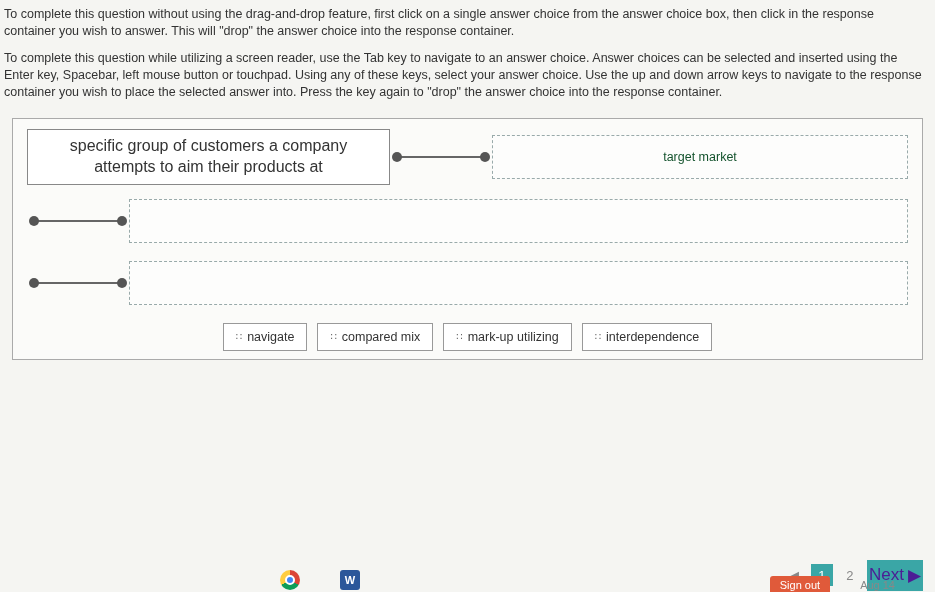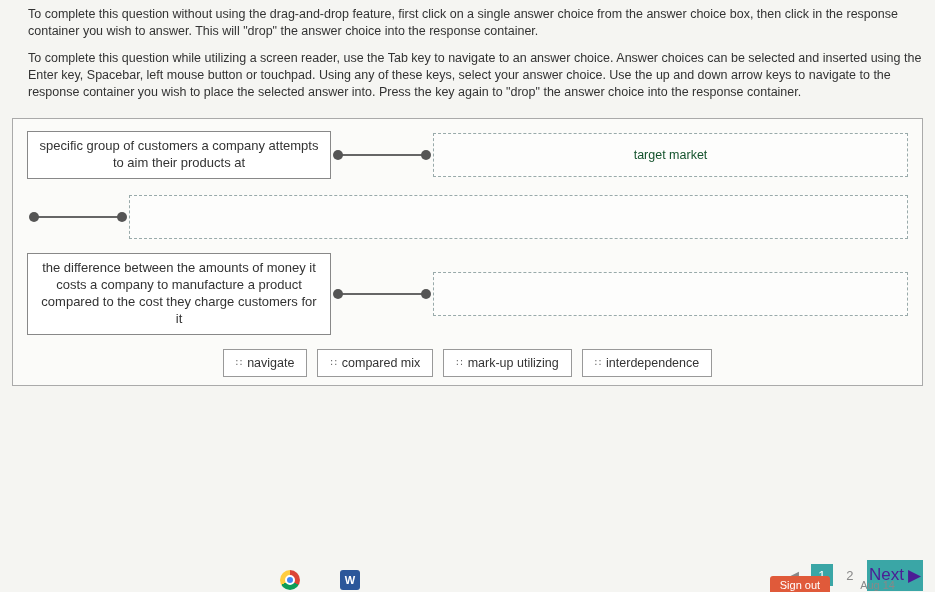--- a/index.html
+++ b/index.html
@@ -7,48 +7,48 @@
       font-family: Arial, sans-serif;
       font-size: 13px;
       color: #333;
       background: #f5f5f2;
       width: 935px;
       height: 592px;
       overflow: hidden;
       position: relative;
     }
     .instructions {
-      padding: 6px 12px 4px 28px;
+      padding: 6px 12px 4px 4px;
       line-height: 1.35;
       font-size: 12.5px;
     }
     .instructions p { margin-bottom: 10px; }
     .question-area {
       border: 1px solid #aaa;
       margin: 4px 12px 0 12px;
       padding: 10px 14px 8px 14px;
       background: #fbfbf9;
     }
     .match-row {
       display: flex;
       align-items: center;
       margin-bottom: 10px;
       min-height: 52px;
     }
     .prompt-box {
-      width: 304px;
+      width: 363px;
       min-height: 44px;
       border: 1px solid #888;
       background: #fff;
       display: flex;
       align-items: center;
       justify-content: center;
       text-align: center;
       padding: 6px 10px;
-      font-size: 13px;
+      font-size: 16px;
       line-height: 1.3;
     }
     .connector {
       width: 90px;
       height: 2px;
       background: #666;
       position: relative;
       flex-shrink: 0;
       margin: 0 6px;
     }
@@ -183,21 +183,20 @@
     <div class="drop-zone">target market</div>
   </div>
 
   <div class="match-row">
     <div class="connector"></div>
     <div class="drop-zone"></div>
   </div>
 
 
   <div class="match-row">
-    <div class="prompt-box">the difference between the amounts of money it costs a company to manufacture a product compared to the cost they charge customers for it</div>
     <div class="connector"></div>
     <div class="drop-zone"></div>
   </div>
 
 
   <div class="choices-bar">
     <div class="choice">
       <span class="drag-handle">∷</span>
       <span>navigate</span>
     </div>

